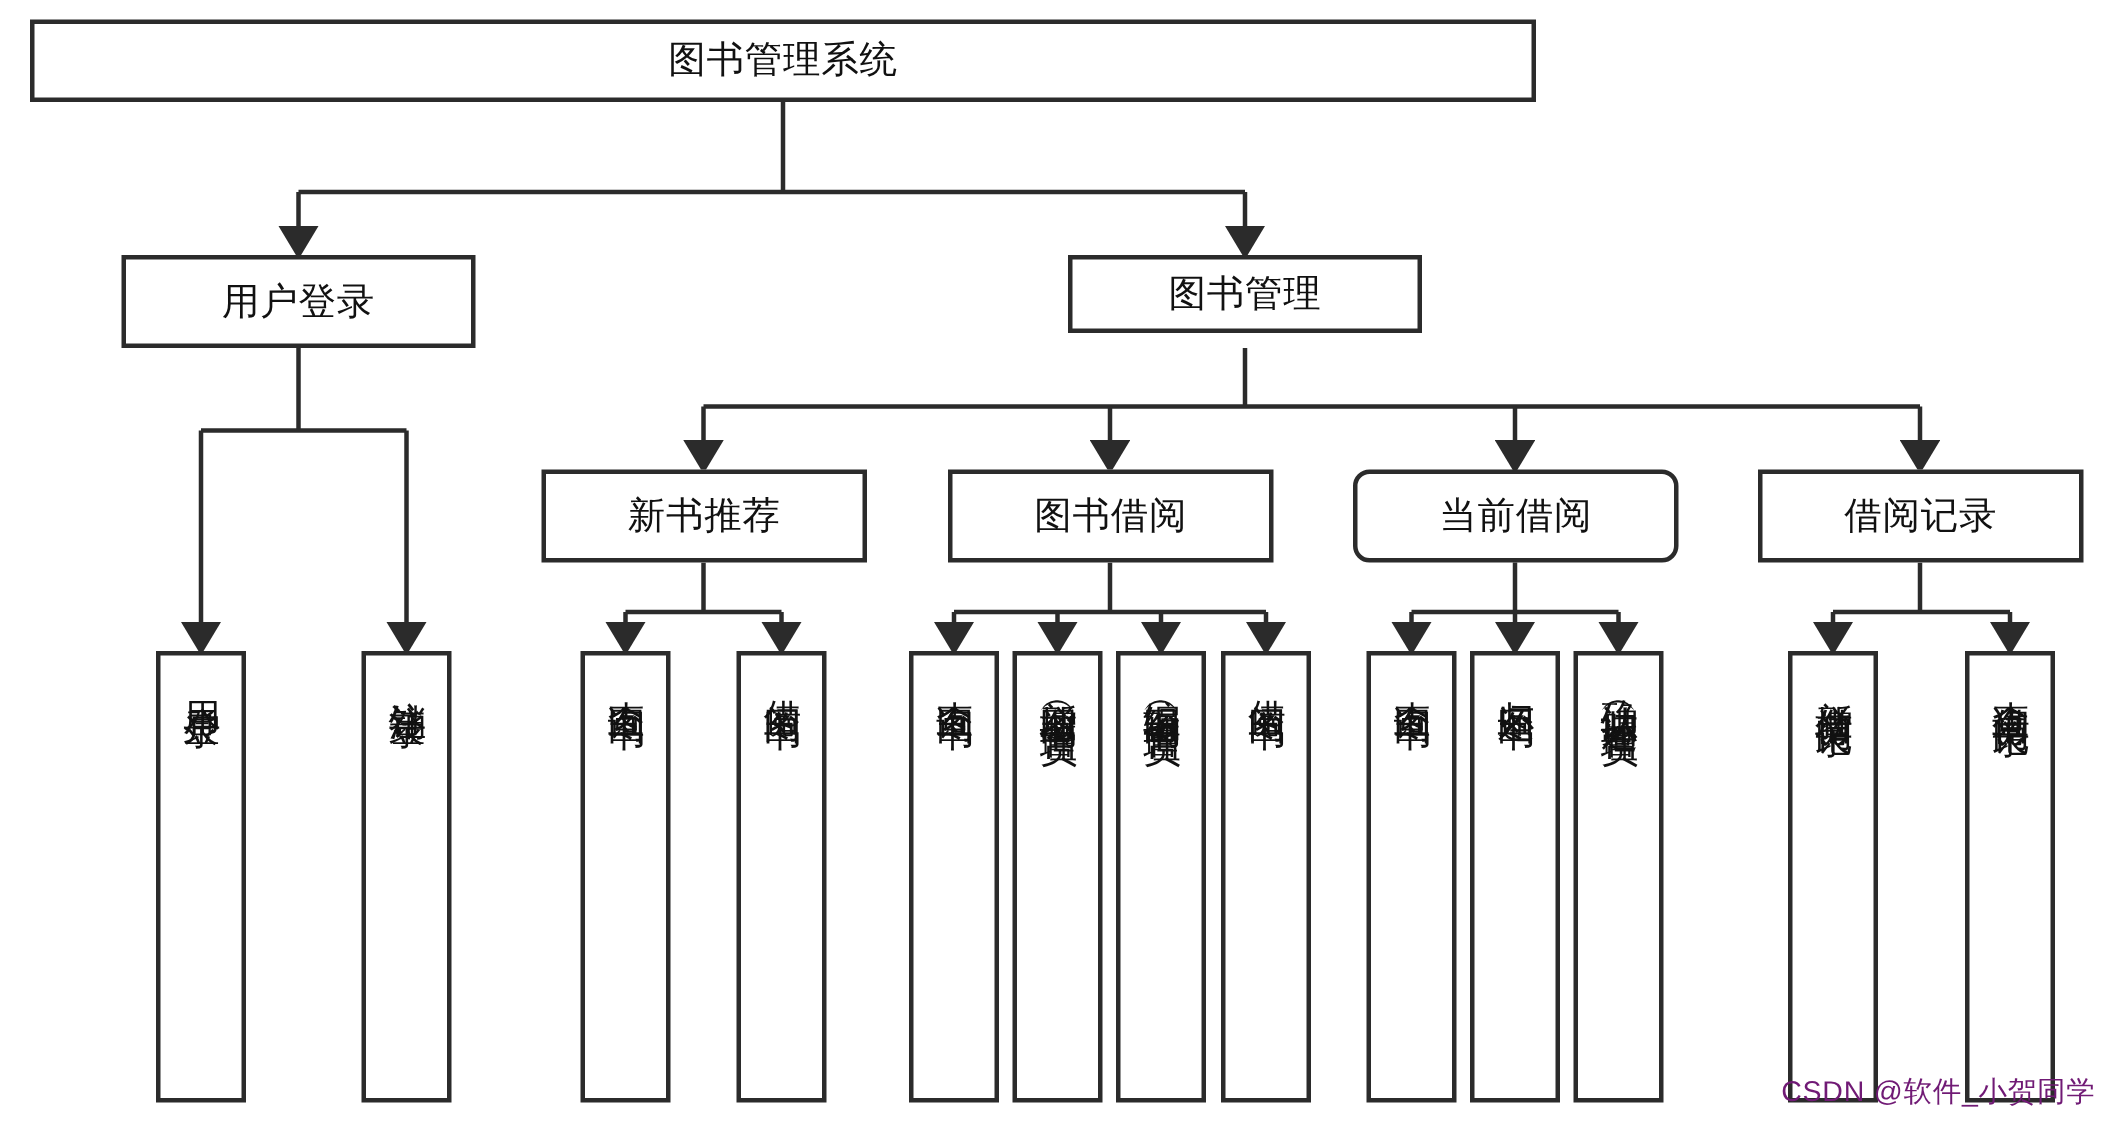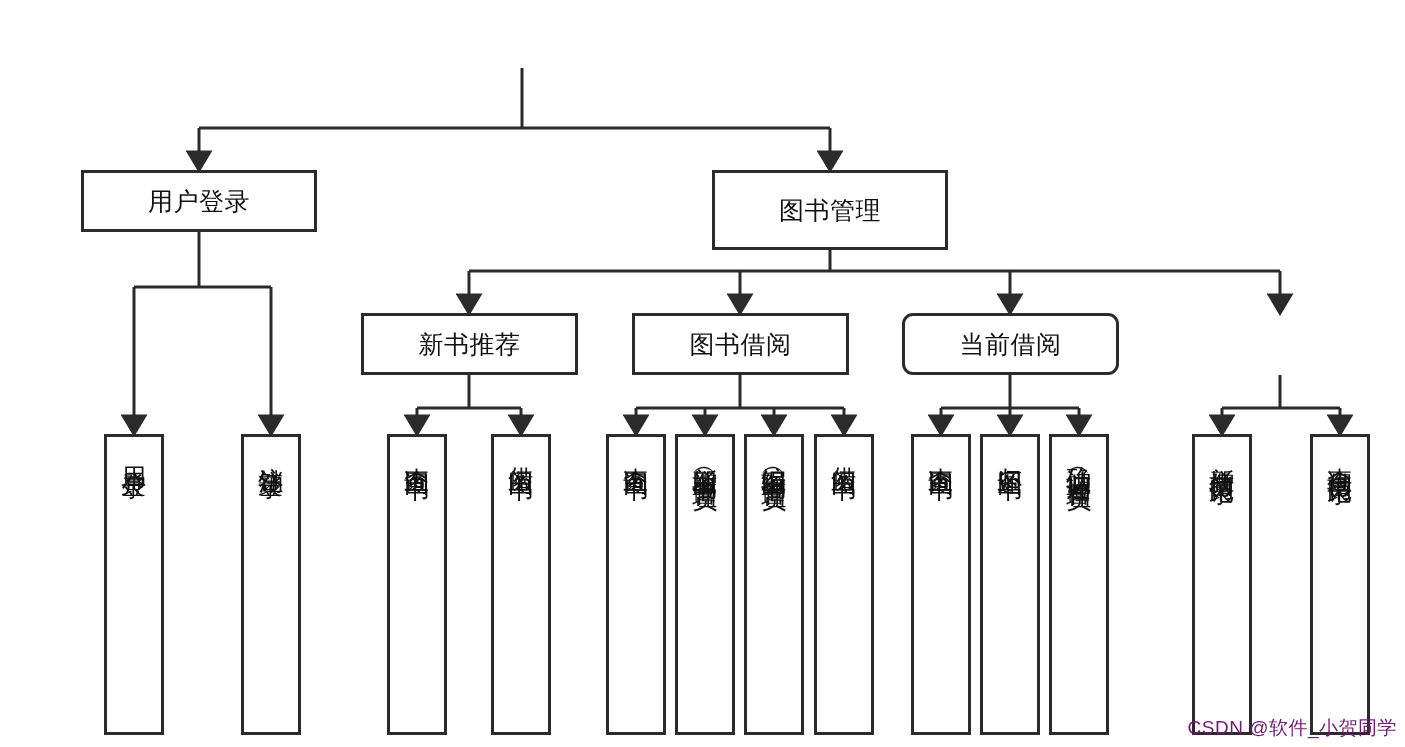--- a/index.html
+++ b/index.html
@@ -115,36 +115,42 @@
       <path d="M1010,408 L1010,424" marker-end="url(#arrow)"></path>
       <path d="M1079,408 L1079,424" marker-end="url(#arrow)"></path>
 
       <path d="M1280,375 L1280,408"></path>
       <path d="M1222,408 L1340,408"></path>
       <path d="M1222,408 L1222,424" marker-end="url(#arrow)"></path>
       <path d="M1340,408 L1340,424" marker-end="url(#arrow)"></path>
     </g>
   </svg>
 
+  <div class="node horiz" style="left:20px; top:13px; width:1004px; height:55px;">
+    <span class="label">图书管理系统</span>
+  </div>
 
   <div class="node horiz" style="left:81px; top:170px; width:236px; height:62px;">
     <span class="label">用户登录</span>
   </div>
-  <div class="node horiz" style="left:712px; top:170px; width:236px; height:80px;">
+  <div class="node horiz" style="left:712px; top:170px; width:236px; height:52px;">
     <span class="label">图书管理</span>
   </div>
 
   <div class="node horiz" style="left:361px; top:313px; width:217px; height:62px;">
     <span class="label">新书推荐</span>
   </div>
   <div class="node horiz" style="left:632px; top:313px; width:217px; height:62px;">
     <span class="label">图书借阅</span>
   </div>
   <div class="node horiz" style="left:902px; top:313px; width:217px; height:62px;border-radius:11px;">
     <span class="label">当前借阅</span>
+  </div>
+  <div class="node horiz" style="left:1172px; top:313px; width:217px; height:62px;">
+    <span class="label">借阅记录</span>
   </div>
 
   <div class="node vert" style="left:104px; top:434px; width:60px; height:301px;">
     <span class="label">用户登录</span>
   </div>
   <div class="node vert" style="left:241px; top:434px; width:60px; height:301px;">
     <span class="label">注销登录</span>
   </div>
 
   <div class="node vert" style="left:387px; top:434px; width:60px; height:301px;">

